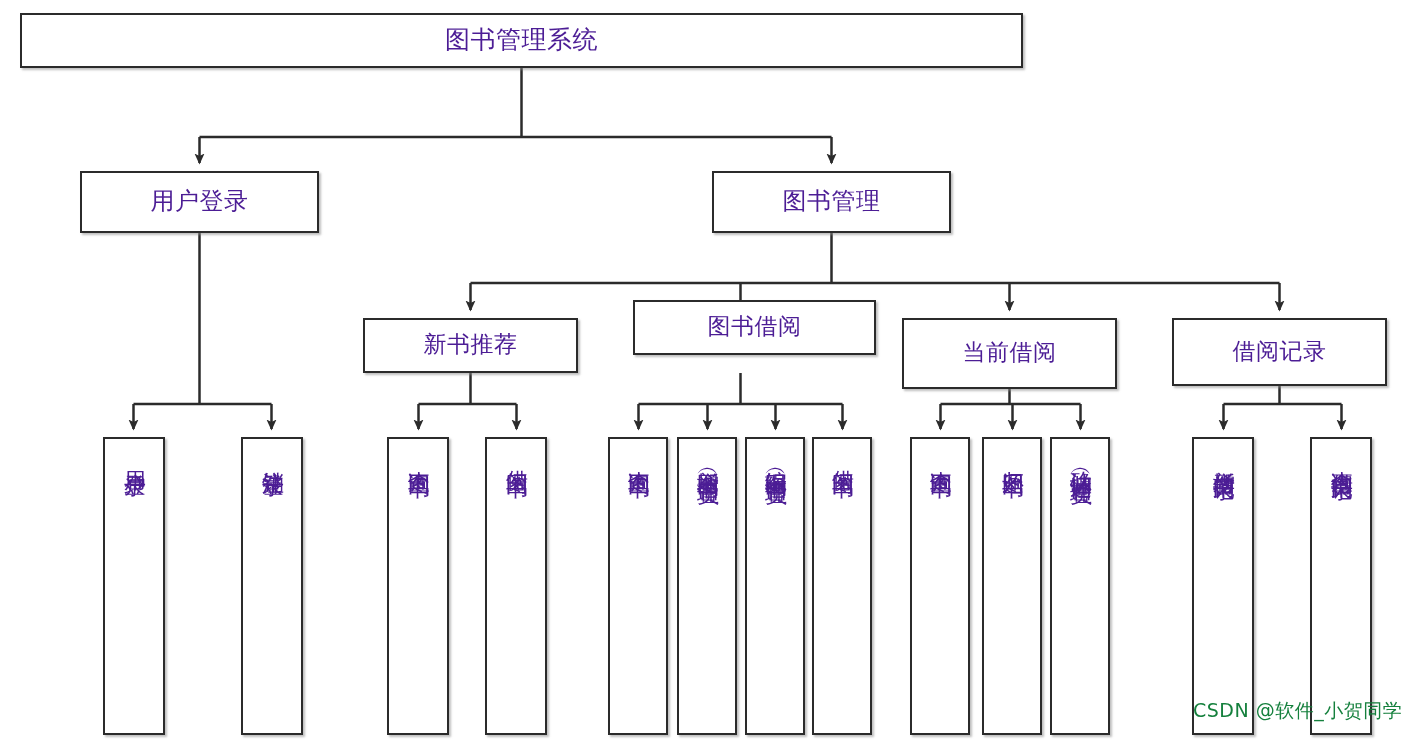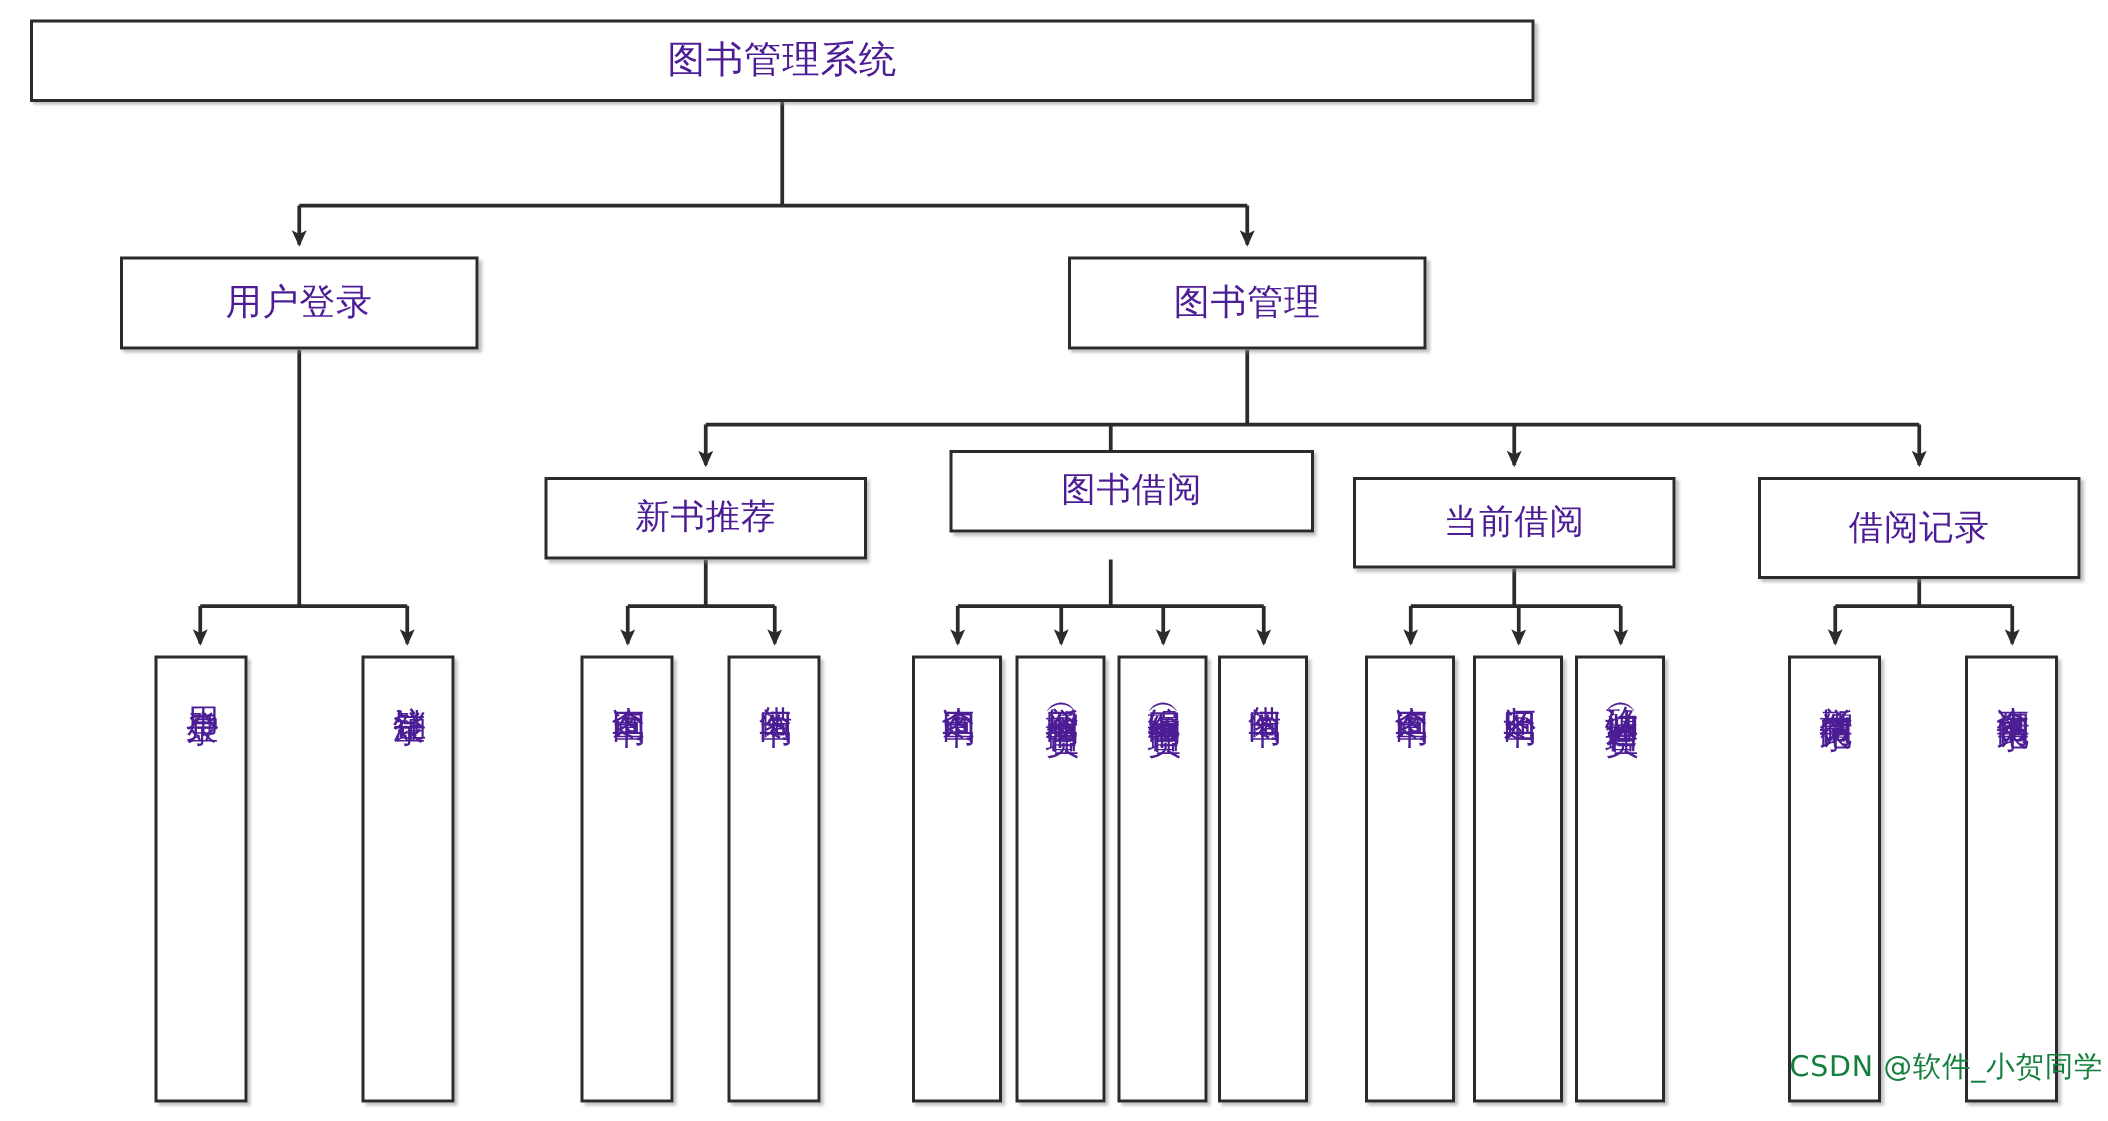--- a/index.html
+++ b/index.html
@@ -133,21 +133,21 @@
   <div class="node horiz node-l1" style="left: 712px; top: 171px; width: 239px; height: 62px;">
     <span class="label">图书管理</span>
   </div>
 
   <div class="node horiz node-l2" style="left: 363px; top: 318px; width: 215px; height: 55px;">
     <span class="label">新书推荐</span>
   </div>
   <div class="node horiz node-l2" style="left: 633px; top: 300px; width: 243px; height: 55px;">
     <span class="label">图书借阅</span>
   </div>
-  <div class="node horiz node-l2" style="left: 902px; top: 318px; width: 215px; height: 61px;">
+  <div class="node horiz node-l2" style="left: 902px; top: 318px; width: 215px; height: 71px;">
     <span class="label">当前借阅</span>
   </div>
   <div class="node horiz node-l2" style="left: 1172px; top: 318px; width: 215px; height: 68px;">
     <span class="label">借阅记录</span>
   </div>
 
   <div class="node vert node-leaf" style="left: 103px; top: 437px; width: 62px; height: 298px;">
     <span class="label">用户登录</span>
   </div>
   <div class="node vert node-leaf" style="left: 241px; top: 437px; width: 62px; height: 298px;">

